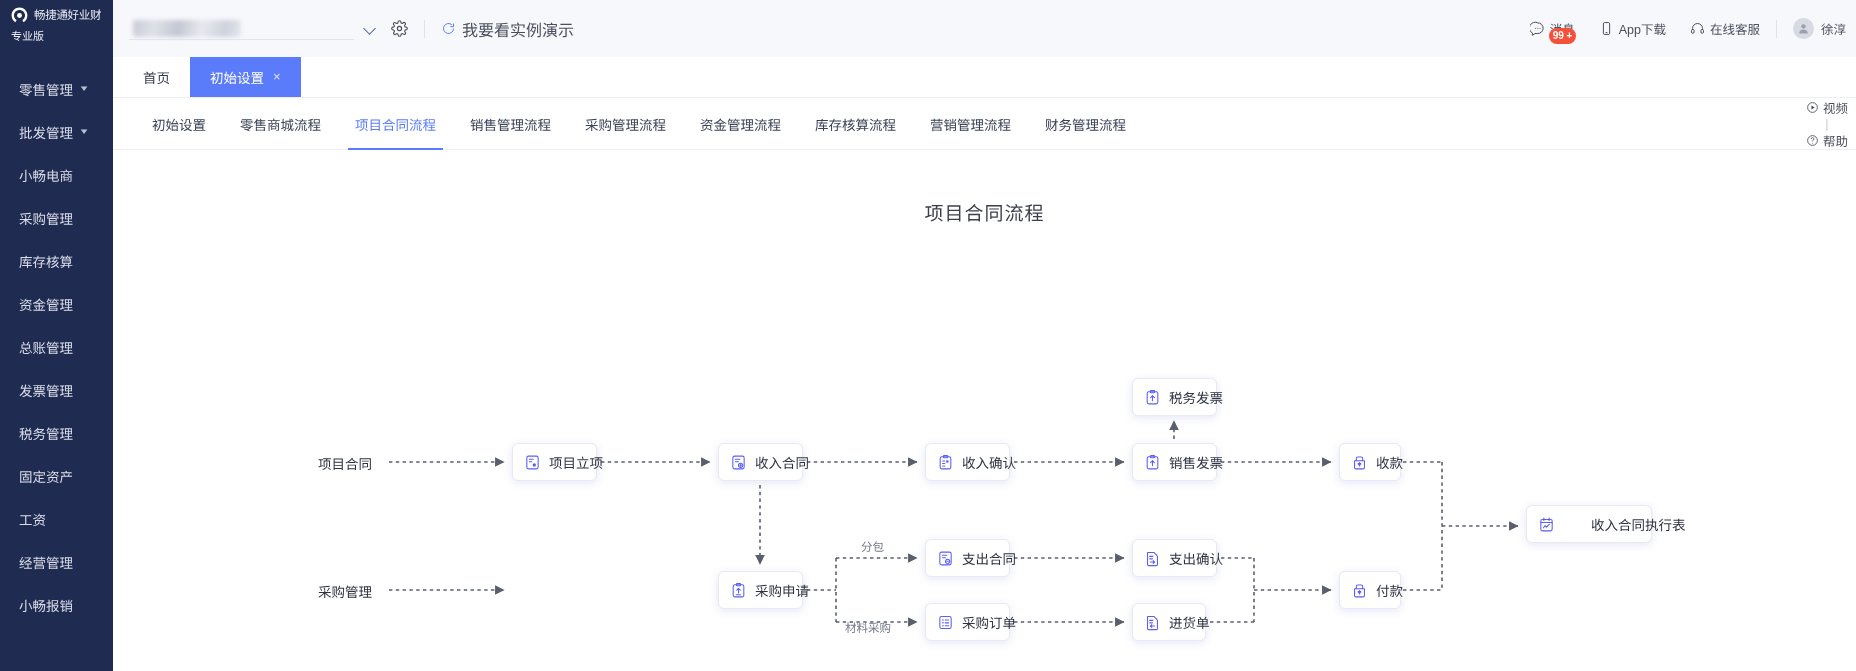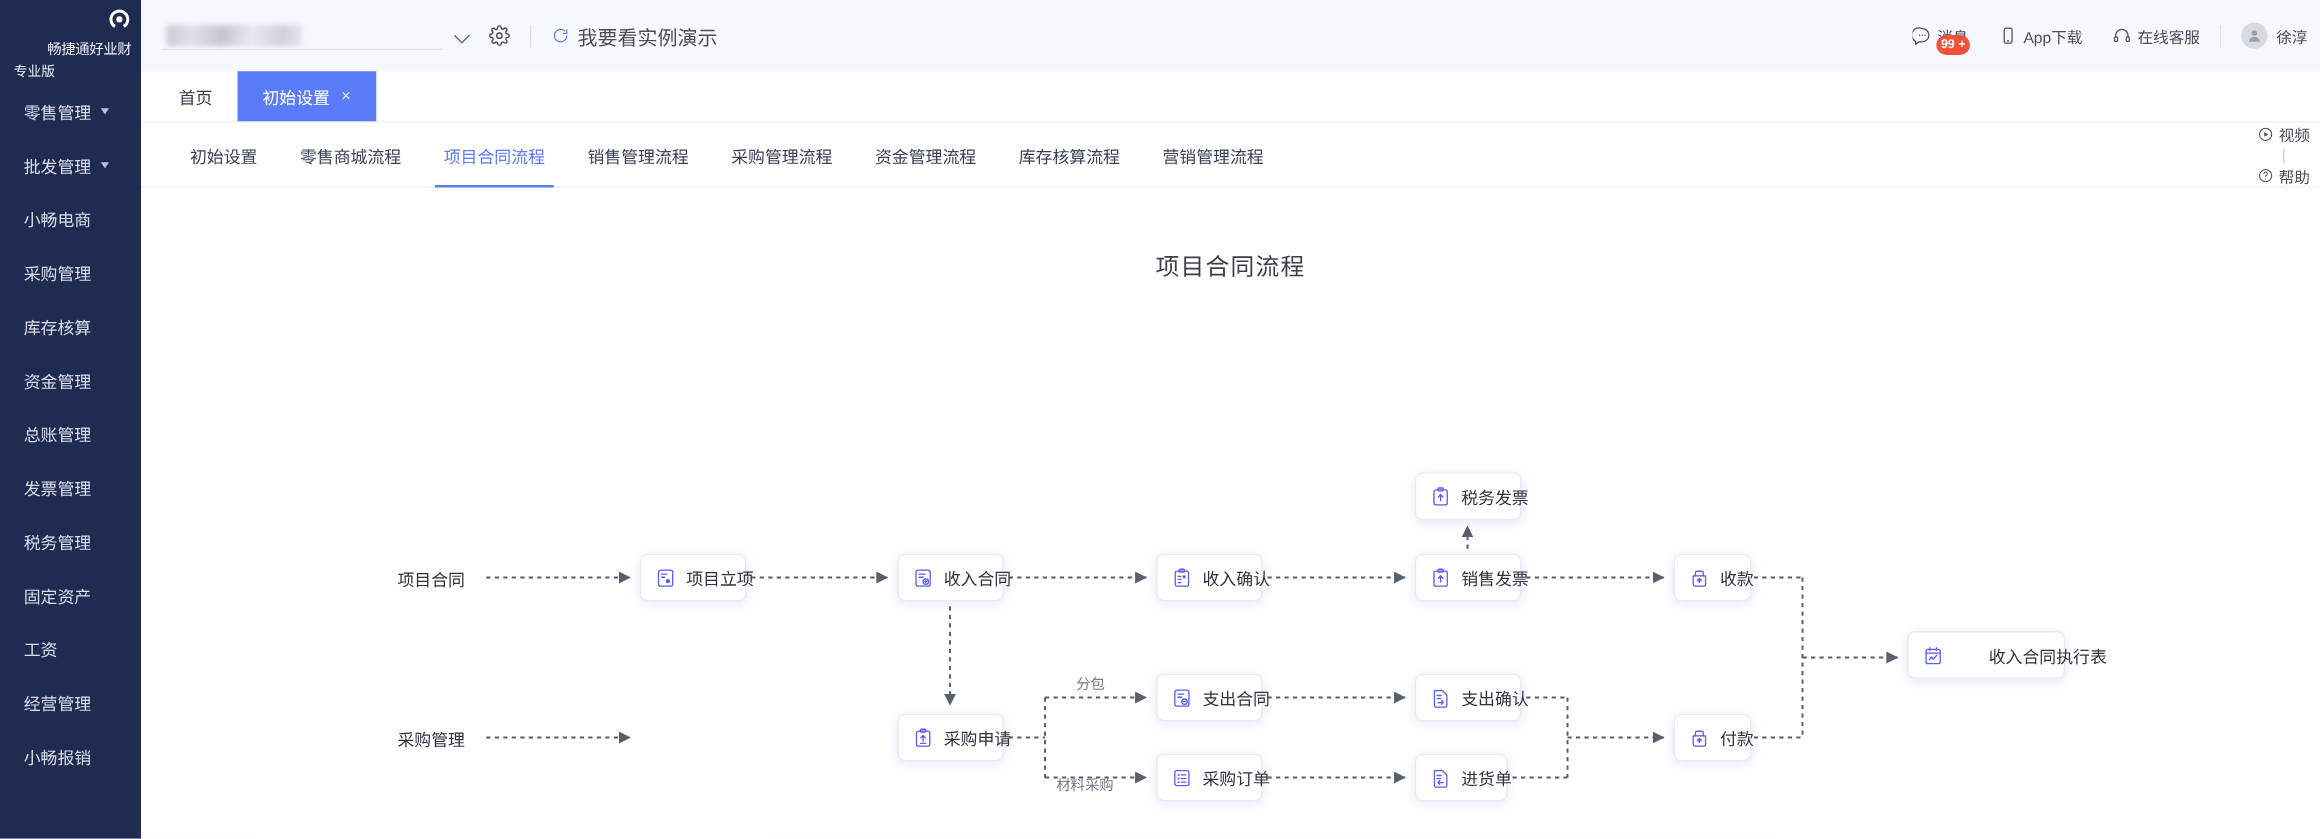--- a/index.html
+++ b/index.html
@@ -11,21 +11,21 @@
   #app { position: relative; width: 1856px; height: 671px; display: flex; }
 
   
   .sidebar {
     width: 113px; height: 671px;
     background: #1f2b50;
     flex: 0 0 113px;
     position: relative;
   }
   .logo-block { height: 57px; padding: 6px 8px 0 10px; position: relative; }
-  .logo-row { display: flex; align-items: flex-end; gap: 5px; flex-direction: column; }
+  .logo-row { display: flex; align-items: flex-start; gap: 5px; }
   .logo-mark {
     width: 19px; height: 19px; flex: 0 0 19px;
     position: relative;
   }
   .logo-mark svg { display:block; }
   .logo-text {
     color: #e9ecf5; font-size: 11.5px; letter-spacing: -0.3px;
     white-space: nowrap; overflow: hidden;
   }
   .logo-sub {
@@ -301,20 +301,21 @@
       <div class="subtabs">
         <div id="subtabs-holder" style="display:flex;align-items:center;">
             <div class="subtab">初始设置</div>
             <div class="subtab">零售商城流程</div>
             <div class="subtab active">项目合同流程</div>
             <div class="subtab">销售管理流程</div>
             <div class="subtab">采购管理流程</div>
             <div class="subtab">资金管理流程</div>
             <div class="subtab">库存核算流程</div>
             <div class="subtab">营销管理流程</div>
+            <div class="subtab">财务管理流程</div>
           </div>
         <div class="subtabs-right">
           <span class="mini-link">
             <svg viewBox="0 0 24 24" width="13" height="13" fill="none" stroke="#4b4f5c" stroke-width="1.6">
               <circle cx="12" cy="12" r="9"></circle>
                 <path d="M10 8.5l6 3.5-6 3.5z" fill="#4b4f5c" stroke="none"></path>
             </svg>
             <span>视频</span>
           </span>
           <span class="mini-sep">|</span>

